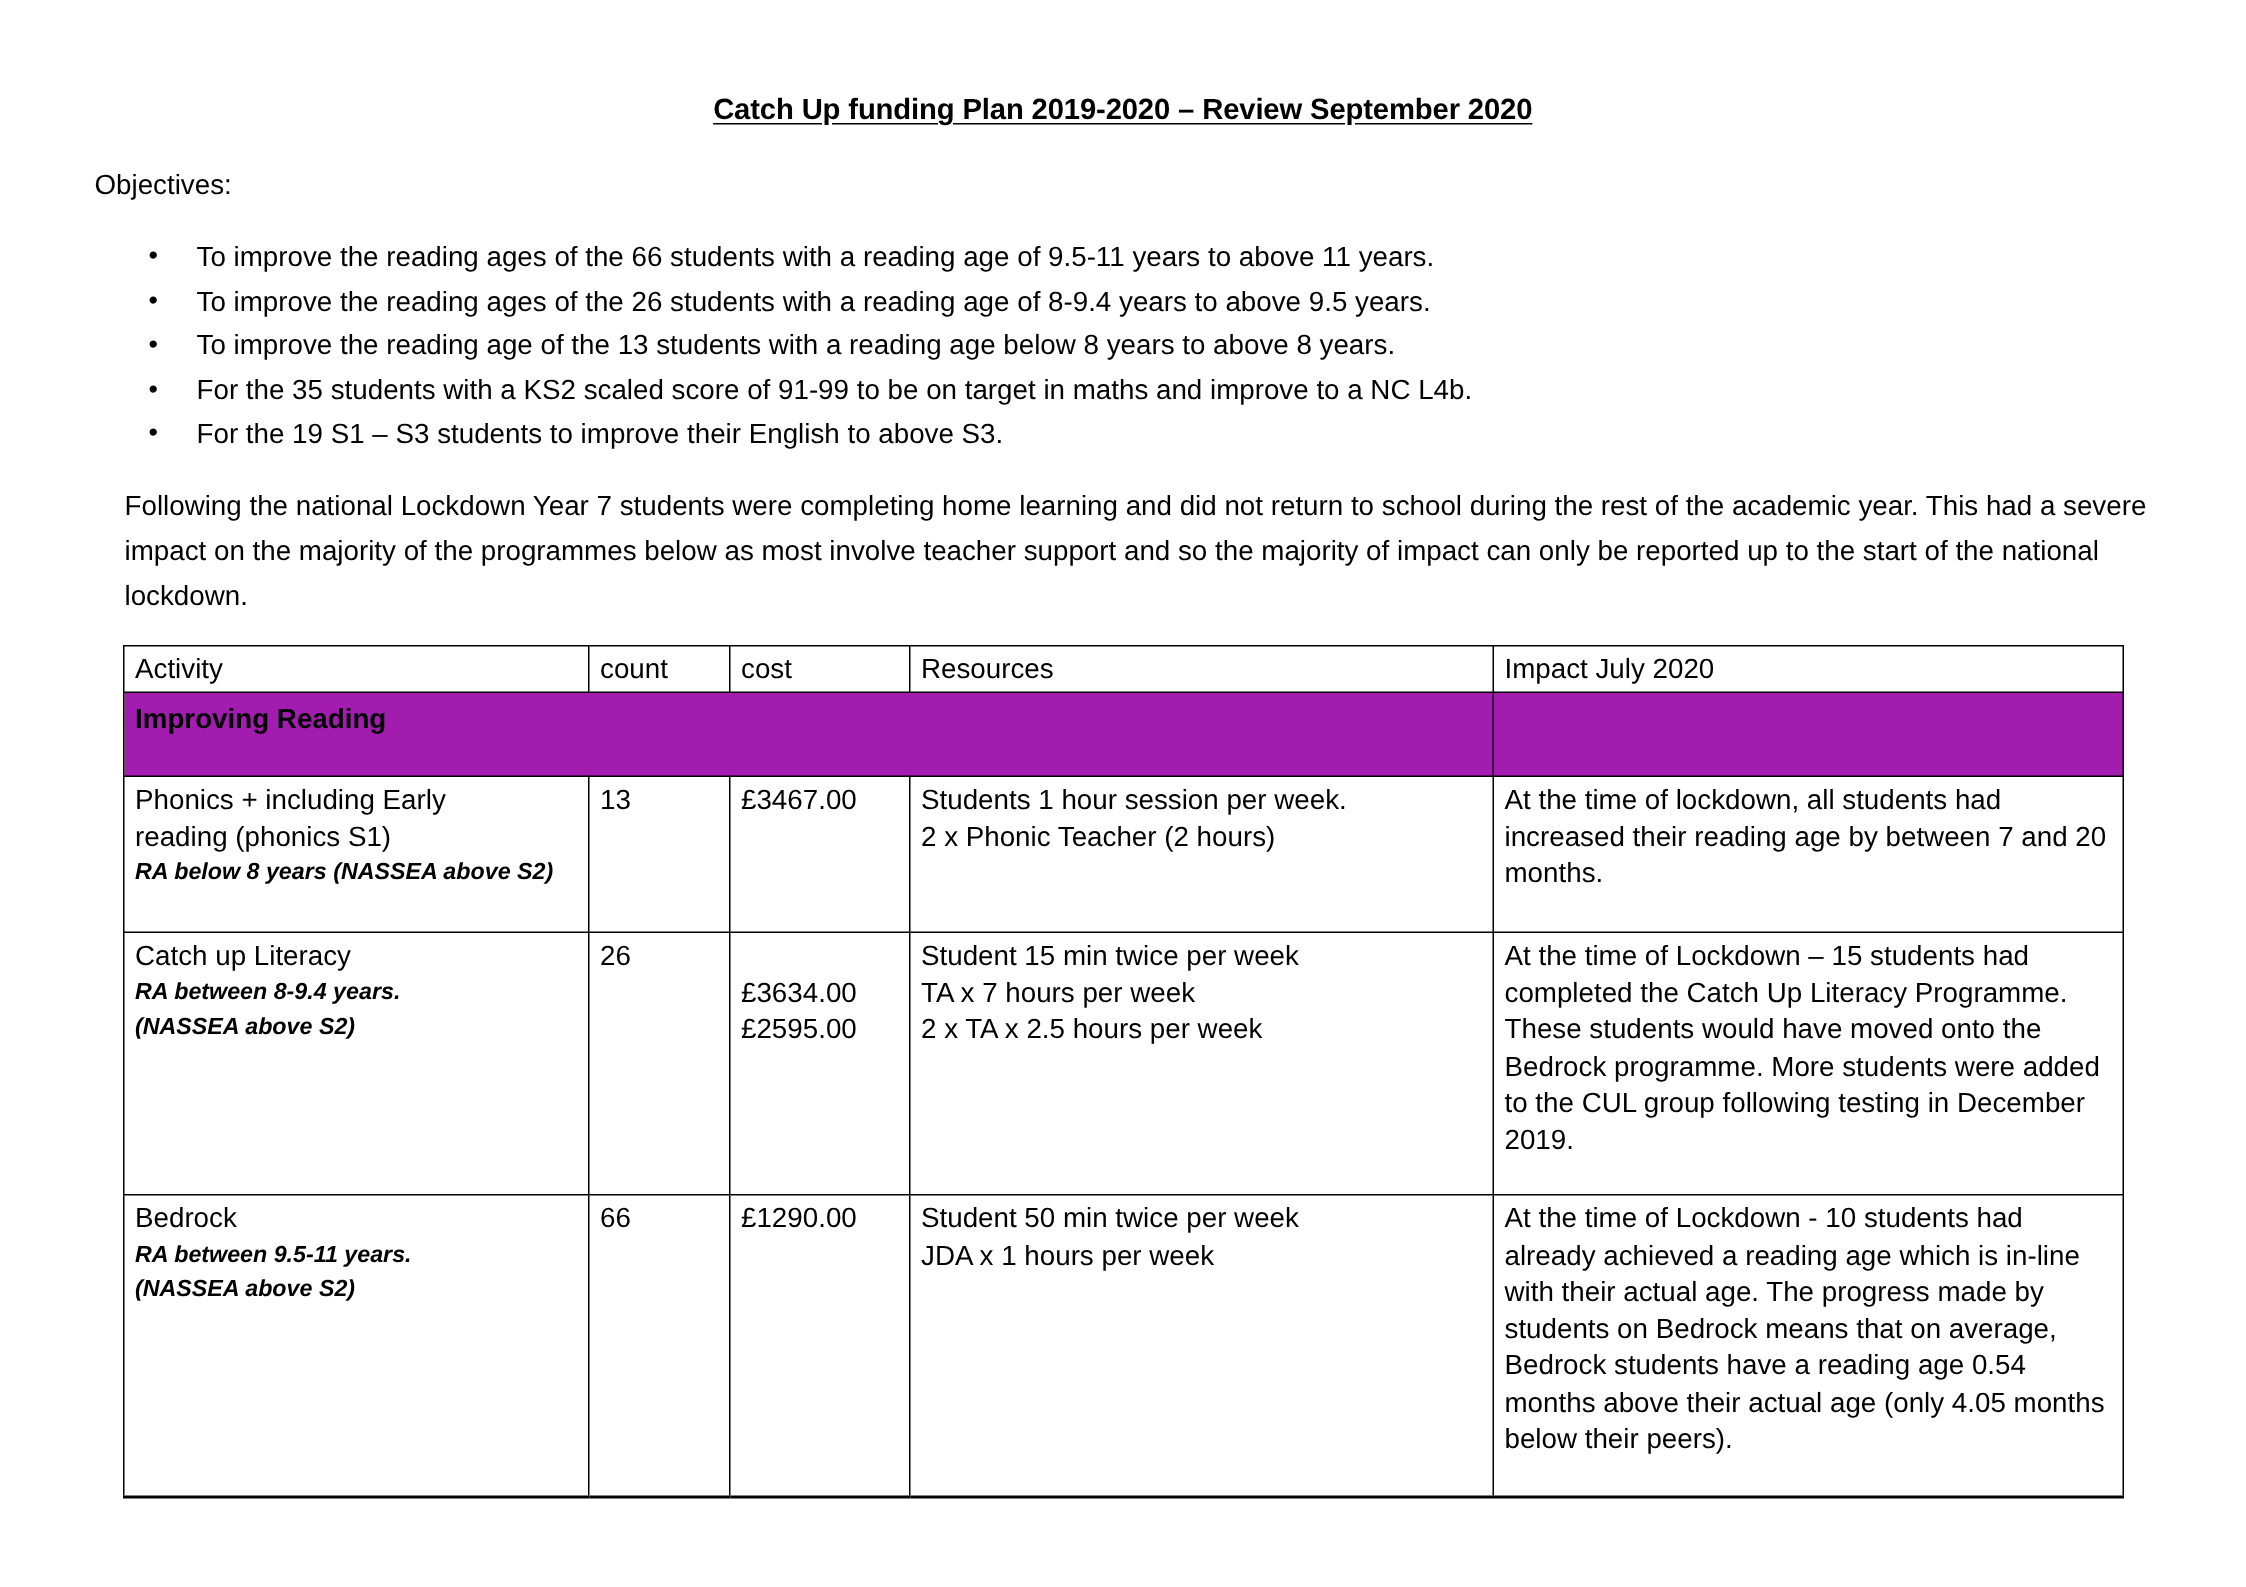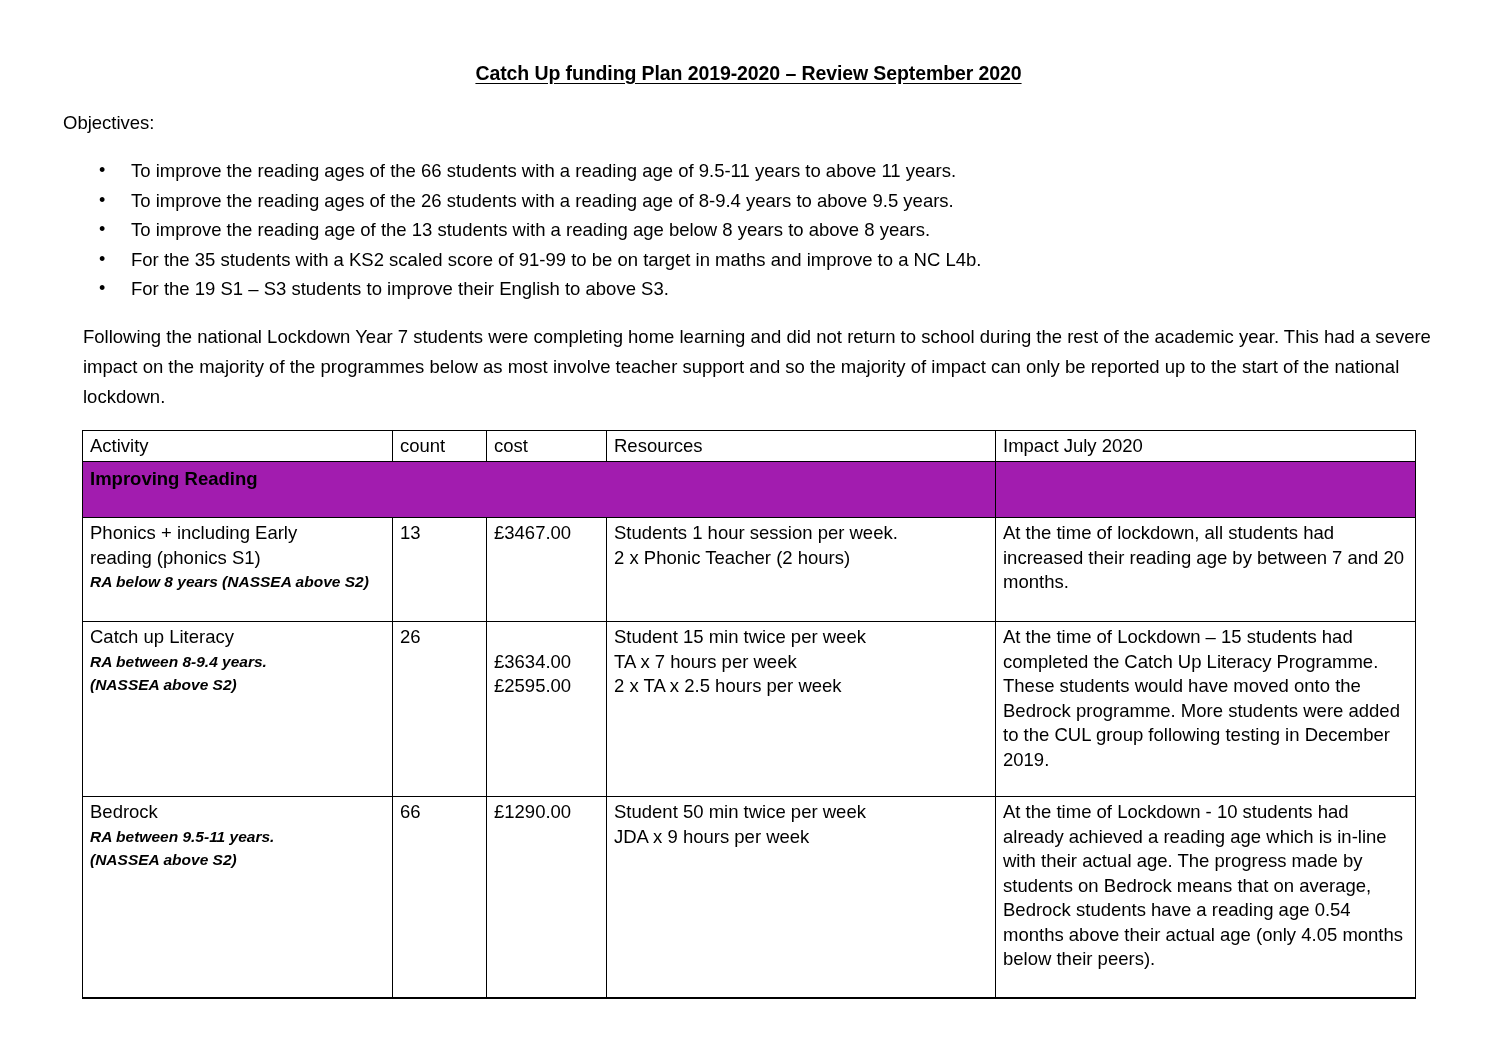--- a/index.html
+++ b/index.html
@@ -220,20 +220,20 @@
           <span class="cell-line">Bedrock</span>
           <span class="cell-sub">RA between 9.5-11 years.</span>
           <span class="cell-sub">(NASSEA above S2)</span>
         </td>
         <td>66</td>
         <td class="cost-cell">
           <span class="cell-line">£1290.00</span>
         </td>
         <td>
           <span class="cell-line">Student 50 min twice per week</span>
-          <span class="cell-line">JDA x 9 hours per week</span>
+          <span class="cell-line">JDA x 1 hours per week</span>
         </td>
         <td>At the time of Lockdown - 10 students had already achieved a reading age which is in-line with their actual age. The progress made by students on Bedrock means that on average, Bedrock students have a reading age 0.54 months above their actual age (only 4.05 months below their peers).</td>
       </tr>
     </tbody>
   </table>
 
 </div>
 
 </body></html>

